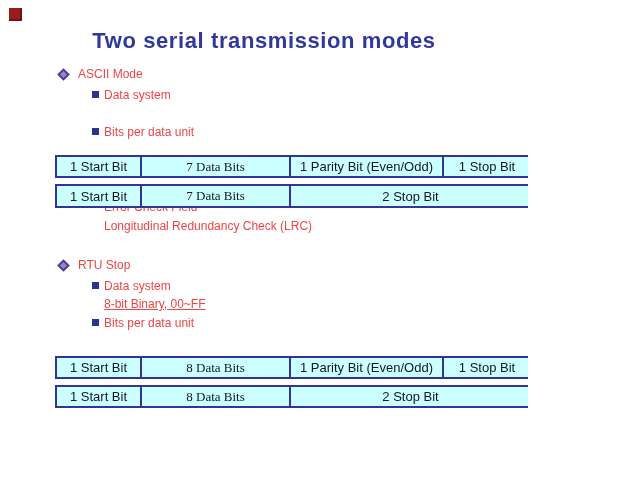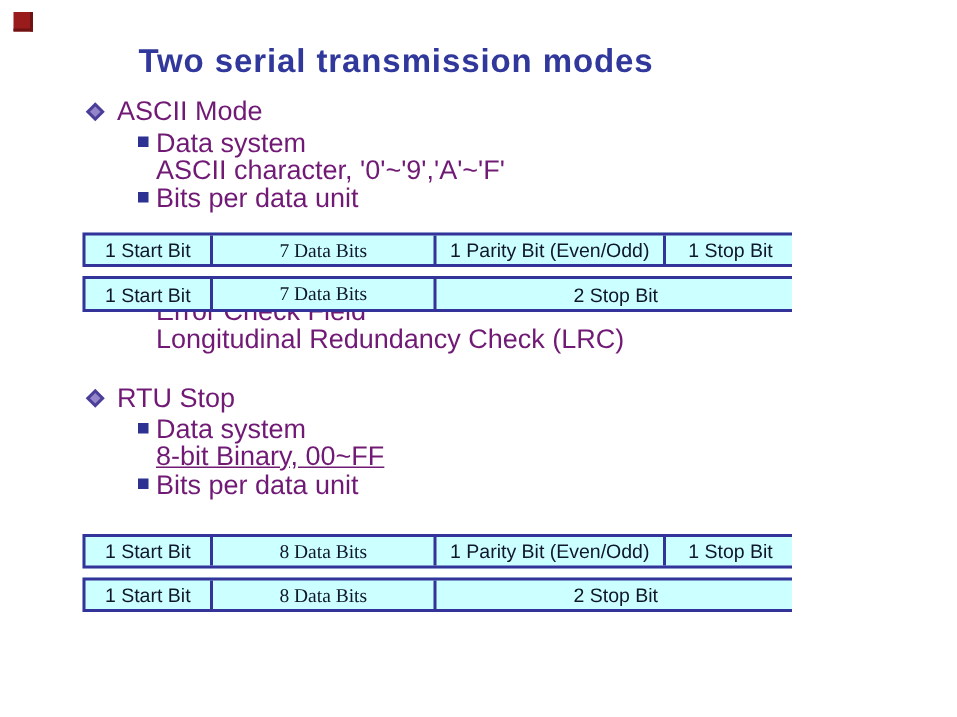--- a/index.html
+++ b/index.html
@@ -21,21 +21,21 @@
     background:#4a3e98;
   }
   .diamond::after{
     content:"";position:absolute;left:2px;top:2px;right:2px;bottom:2px;
     background:#9486c8;
   }
   .sqbullet{
     position:absolute;width:7px;height:7px;background:#2d3191;
   }
   .tline{
-    position:absolute;font-size:18px;line-height:15px;color:#701a75;
+    position:absolute;font-size:12px;line-height:15px;color:#ef4444;
     white-space:nowrap;
   }
   .trow{
     position:absolute;left:55px;width:477px;height:23px;display:flex;
     background:#ccffff;border:2px solid #333399;box-sizing:border-box;
     z-index:2;
   }
   .trow .cell{
     display:flex;align-items:center;justify-content:center;
     font-size:13px;color:#0f172a;border-left:2px solid #333399;
@@ -52,21 +52,20 @@
 
   <div class="corner-square"></div>
 
   <div class="title">Two serial transmission modes</div>
 
   <div class="diamond" style="left:59px;top:70px;"></div>
   <div class="tline" style="left:78px;top:67px;">ASCII Mode</div>
 
   <div class="sqbullet" style="left:92px;top:91px;"></div>
   <div class="tline" style="left:104px;top:88px;">Data system</div>
-  <div class="tline" style="left:104px;top:106px;">ASCII character, '0'~'9','A'~'F'</div>
 
   <div class="sqbullet" style="left:92px;top:128px;"></div>
   <div class="tline" style="left:104px;top:125px;">Bits per data unit</div>
 
   <div class="trow" style="top:155px;">
     <div class="cell c1">1 Start Bit</div>
     <div class="cell c2">7 Data Bits</div>
     <div class="cell c3">1 Parity Bit (Even/Odd)</div>
     <div class="cell c4">1 Stop Bit</div>
   </div>

